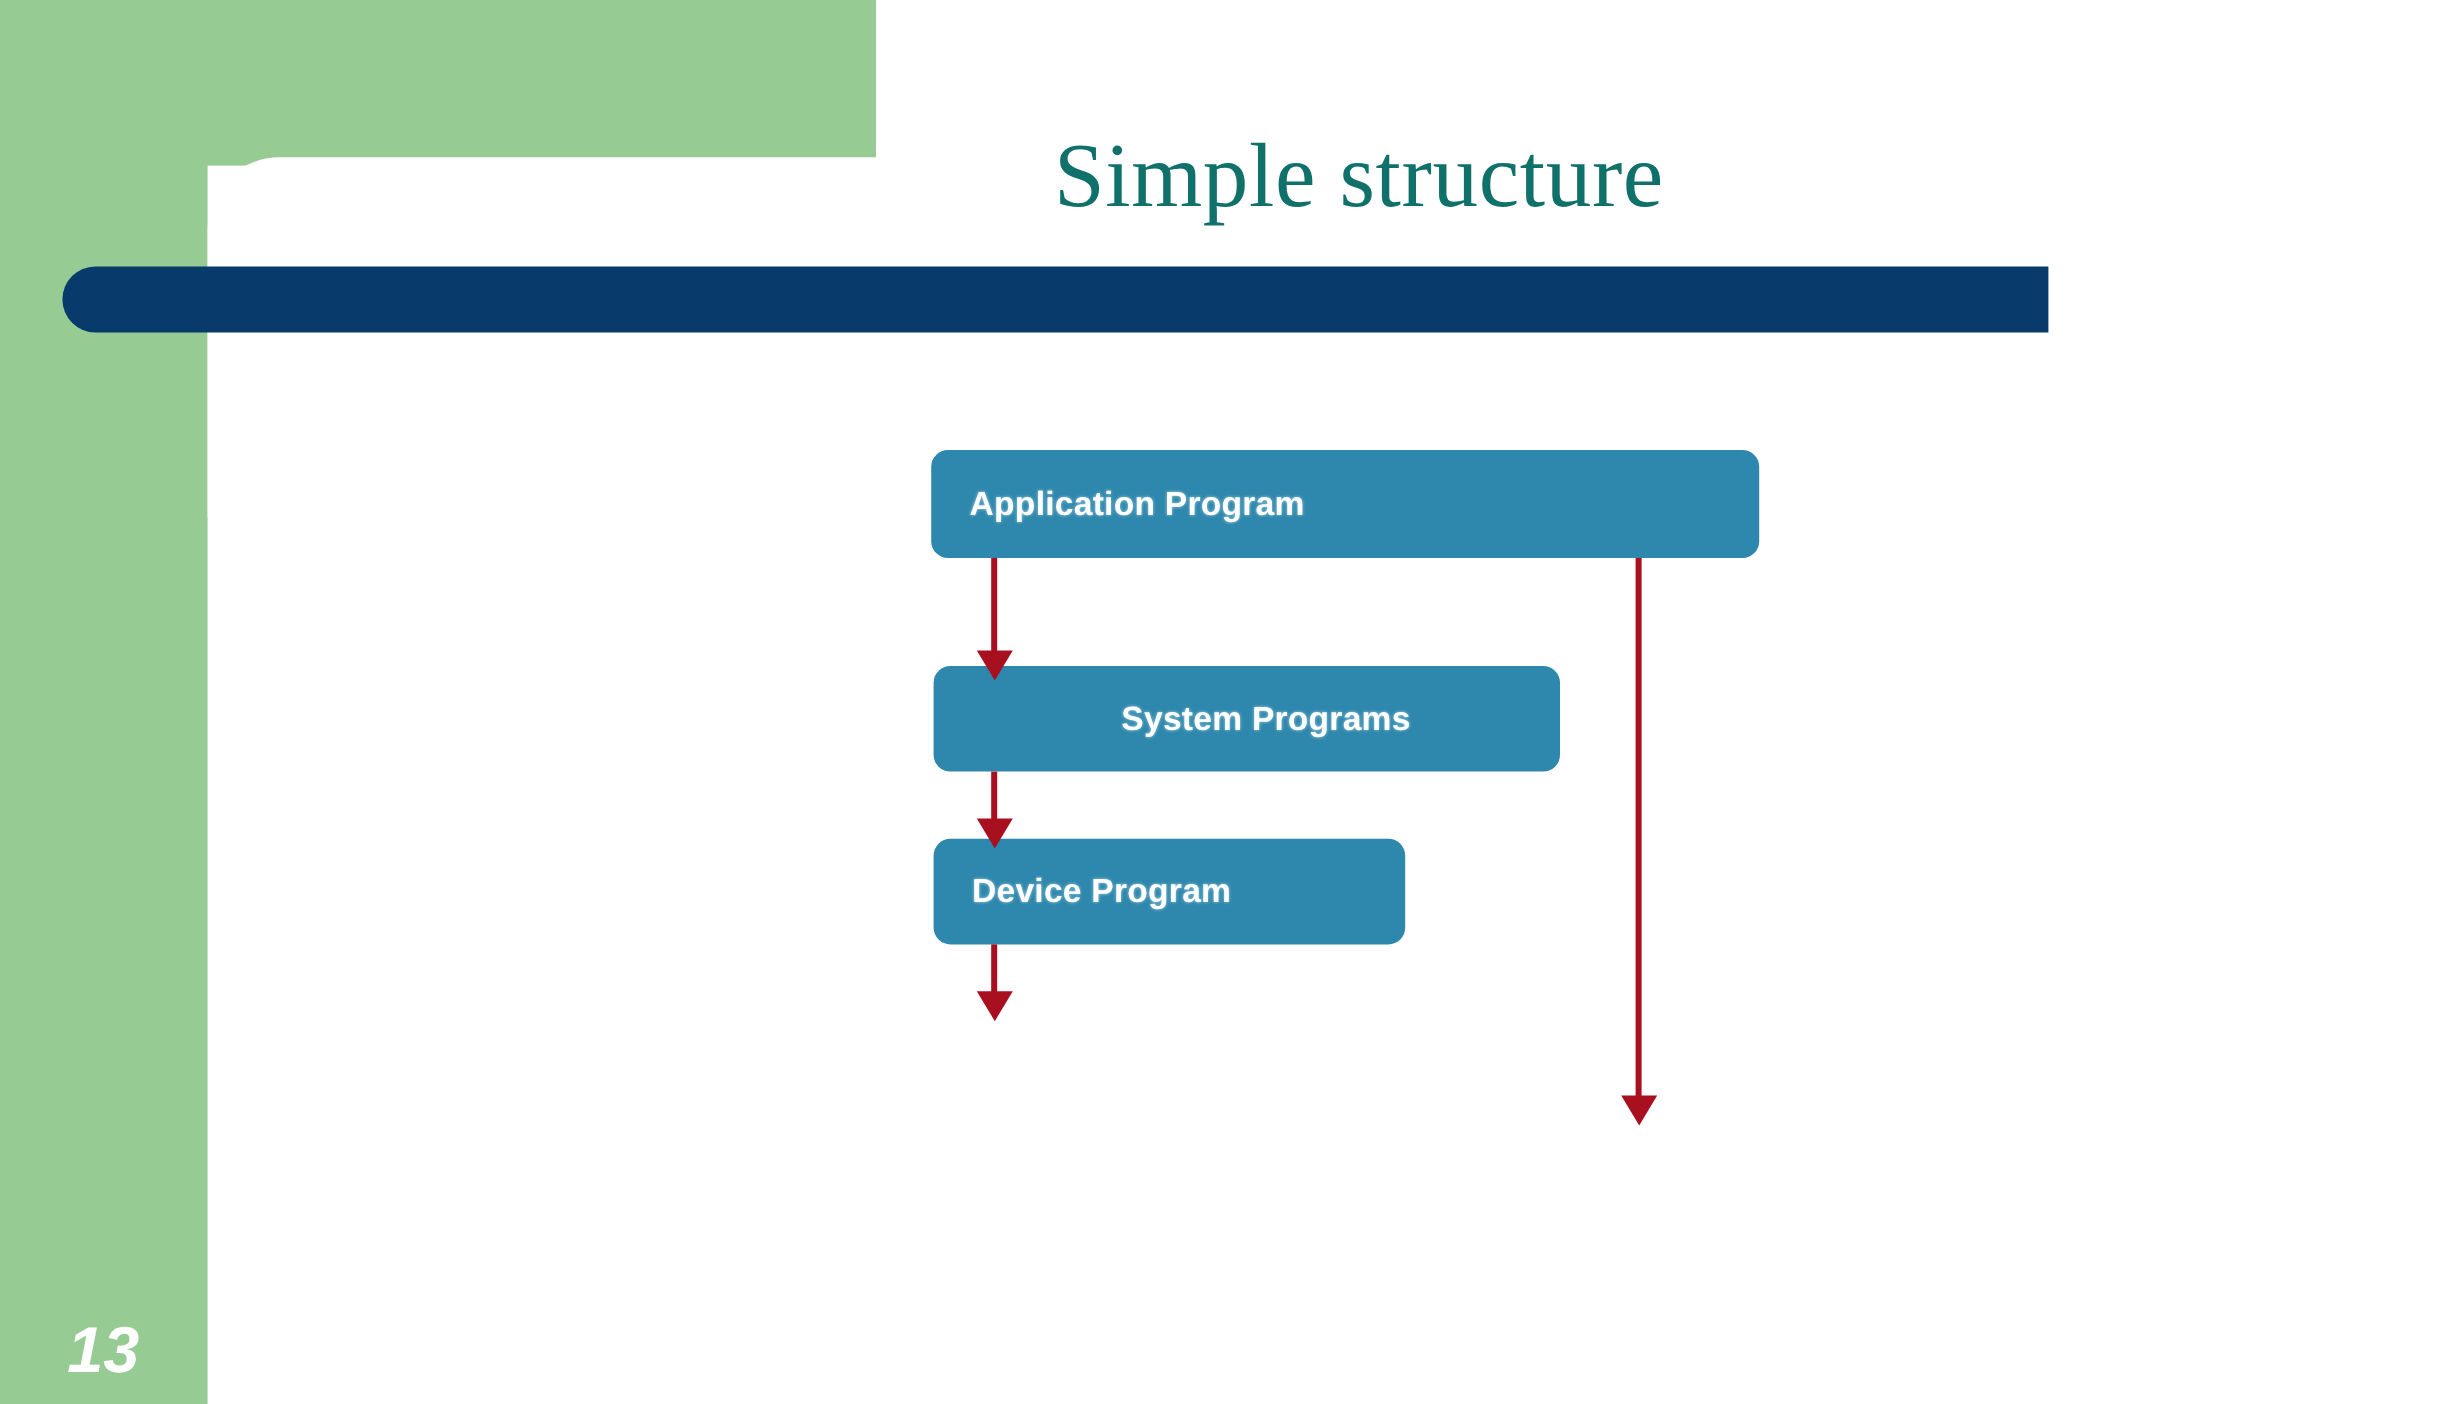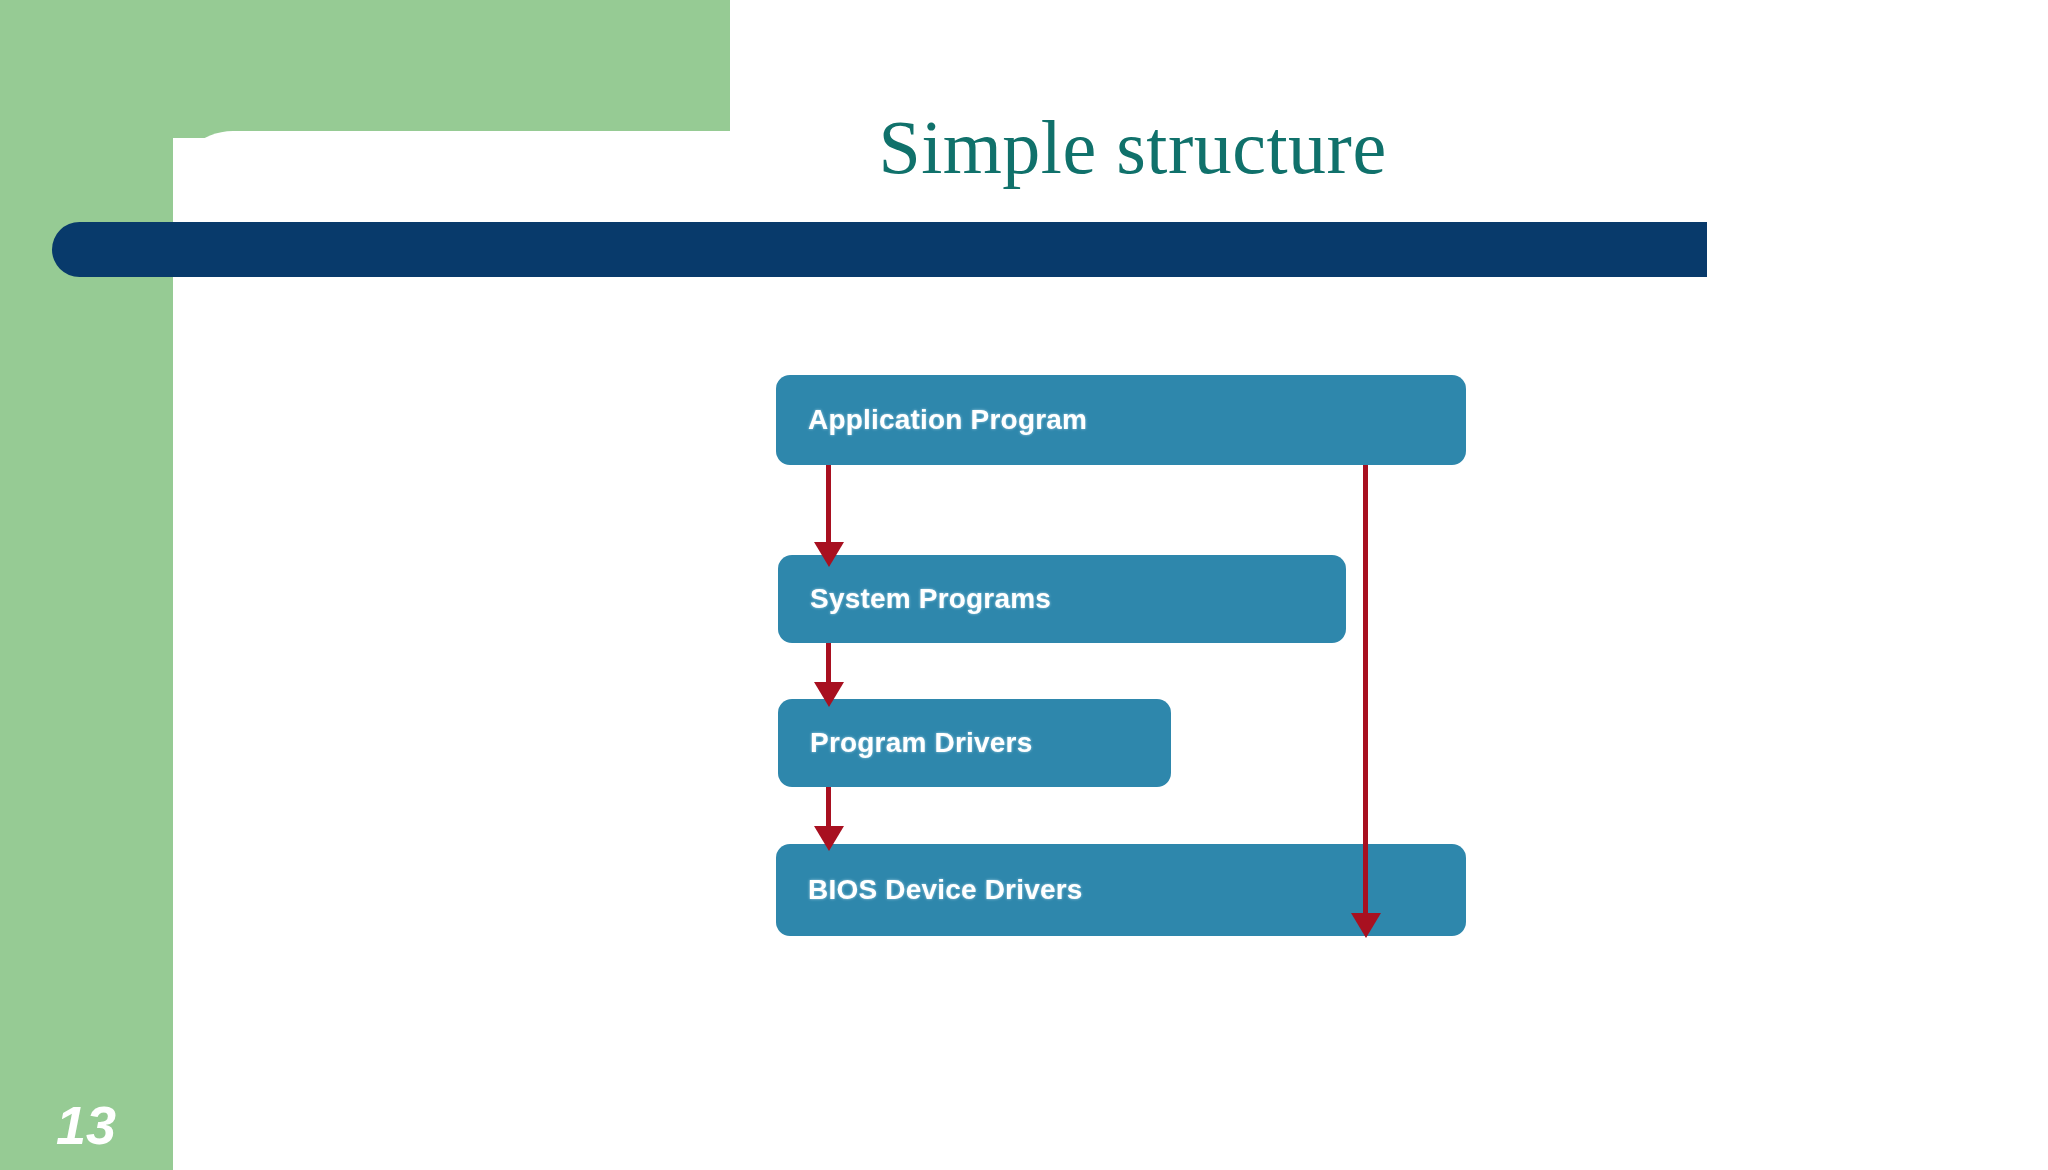--- a/index.html
+++ b/index.html
@@ -74,21 +74,21 @@
     color:#ffffff;
     font-family:"Liberation Sans",sans-serif;
     font-weight:bold;
     font-size:28px;
     letter-spacing:0.2px;
     padding-left:32px;
     text-shadow:0 0 3px rgba(190,225,240,0.8);
     white-space:nowrap;
   }
   .node-1{left:10px;  top:15px;  width:690px; height:90px;}
-  .node-2{left:12px;  top:195px; width:568px; height:88px;}
+  .node-2{left:12px;  top:195px; width:522px; height:88px;justify-content:center;}
   .node-3{left:12px;  top:339px; width:393px; height:88px;}
   .node-4{left:10px;  top:484px; width:690px; height:92px;}
 
   
   .arrow-line{
     position:absolute;
     width:5px;
     background:#a81020;
   }
   .arrow-head{
@@ -129,26 +129,23 @@
 
     <div class="node node-1">
       <span class="node-label">Application Program</span>
     </div>
 
     <div class="node node-2">
       <span class="node-label">System Programs</span>
     </div>
 
     <div class="node node-3">
-      <span class="node-label">Program Drivers</span>
+      <span class="node-label">Device Program</span>
     </div>
 
-    <div class="node node-4">
-      <span class="node-label">BIOS Device Drivers</span>
-    </div>
 
     <div class="arrow-line a1-line"></div>
     <div class="arrow-head a1-head"></div>
 
     <div class="arrow-line a2-line"></div>
     <div class="arrow-head a2-head"></div>
 
     <div class="arrow-line a3-line"></div>
     <div class="arrow-head a3-head"></div>
 

